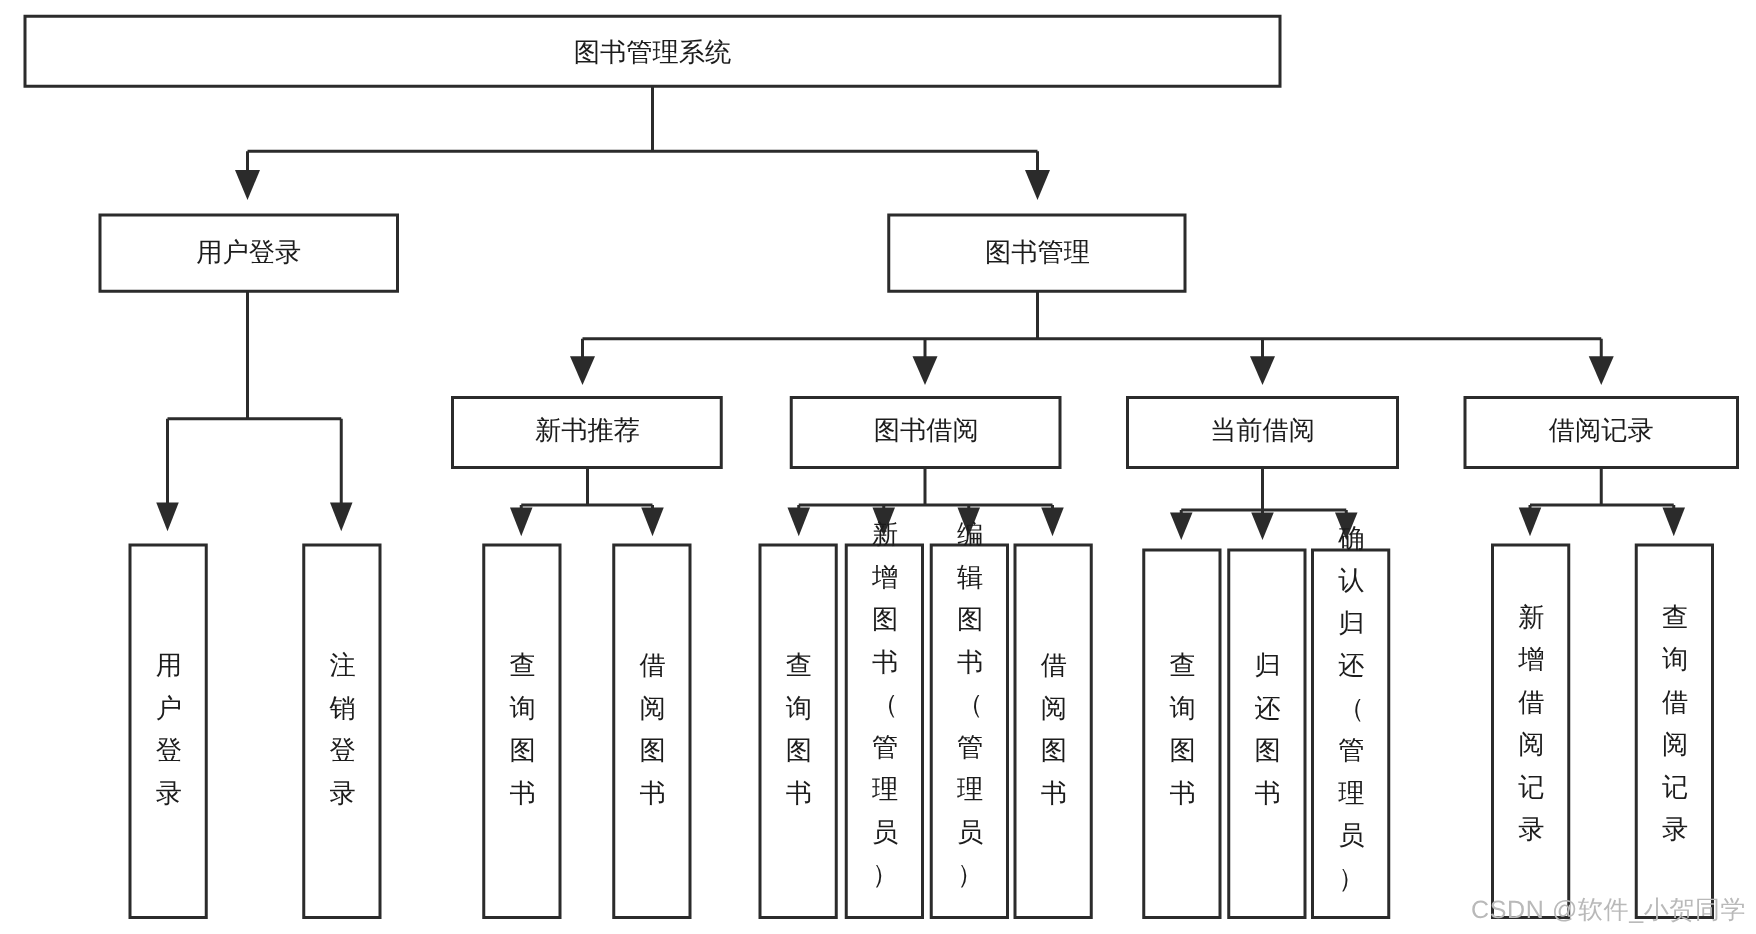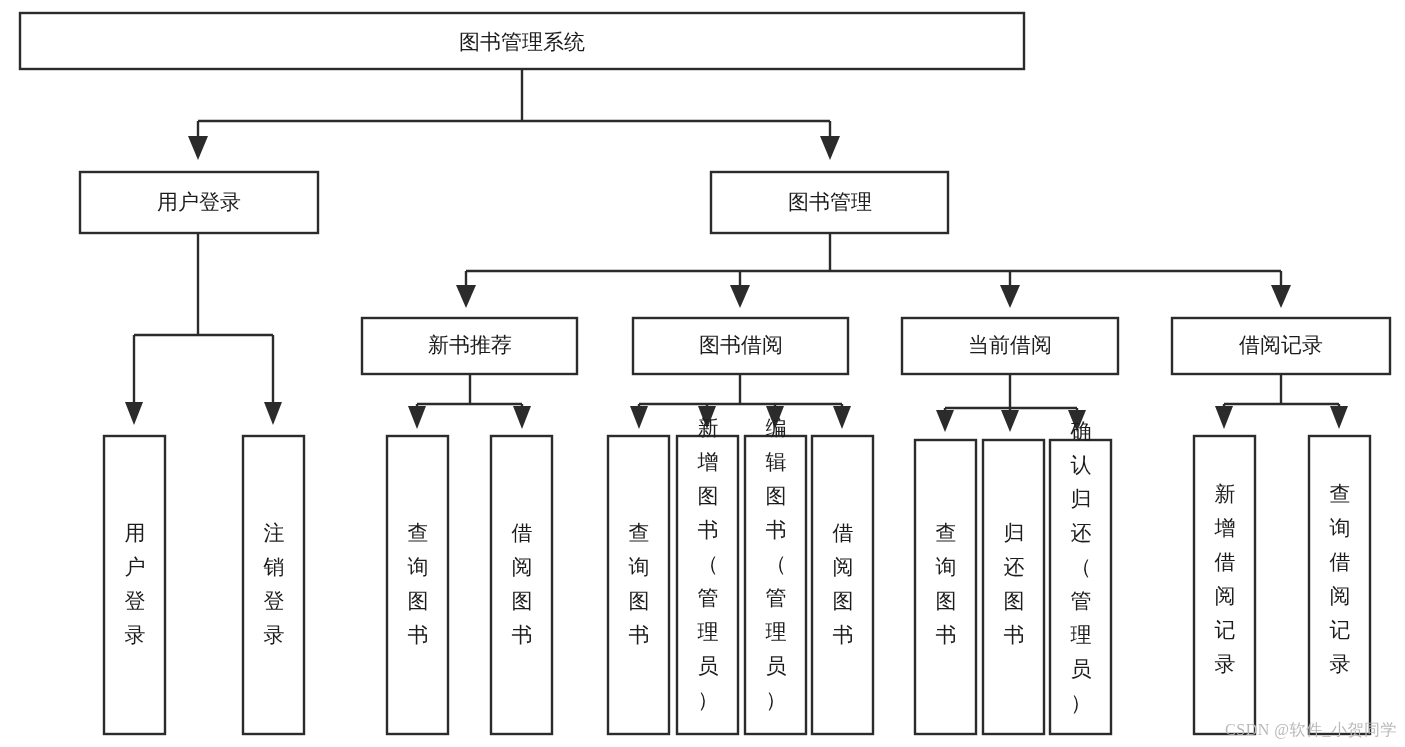--- a/index.html
+++ b/index.html
@@ -52,22 +52,22 @@
   .node-label-v {
     font-family: "Liberation Sans", "DejaVu Sans", sans-serif;
     font-size: 21px;
     fill: #1c1c1c;
     text-anchor: middle;
   }
   .watermark-text {
     position: absolute;
     right: 8px;
     bottom: 6px;
-    font-family: Liberation Serif, serif;
-    font-size: 16px;
+    font-family: Liberation Sans, sans-serif;
+    font-size: 20px;
     color: #b9b9b9;
     white-space: nowrap;
     letter-spacing: 0.5px;
     pointer-events: none;
   }
 </style>
 </head>
 <body>
 
 <div id="diagram-root">

